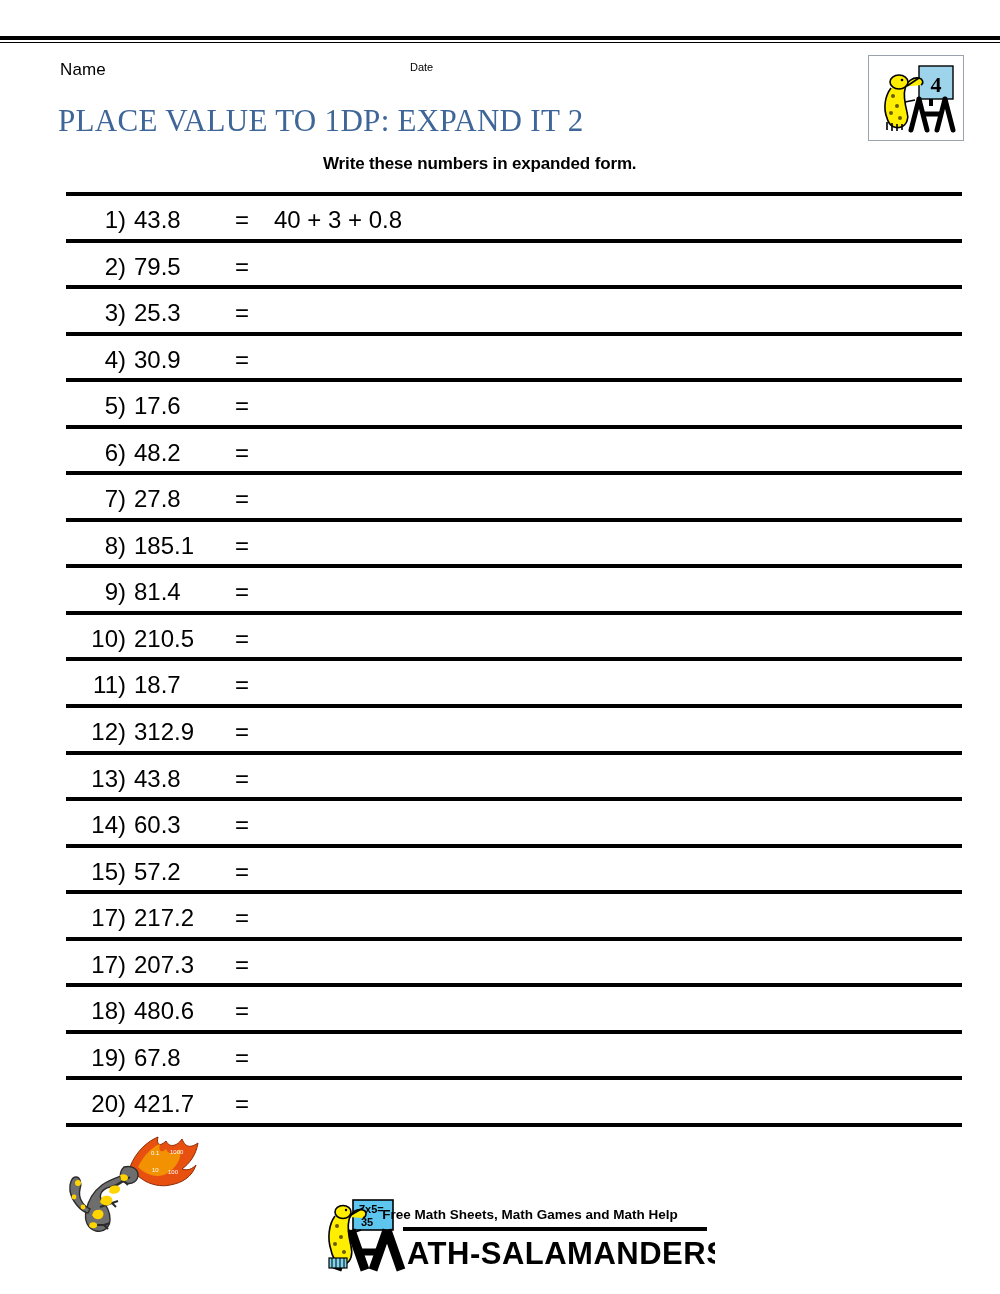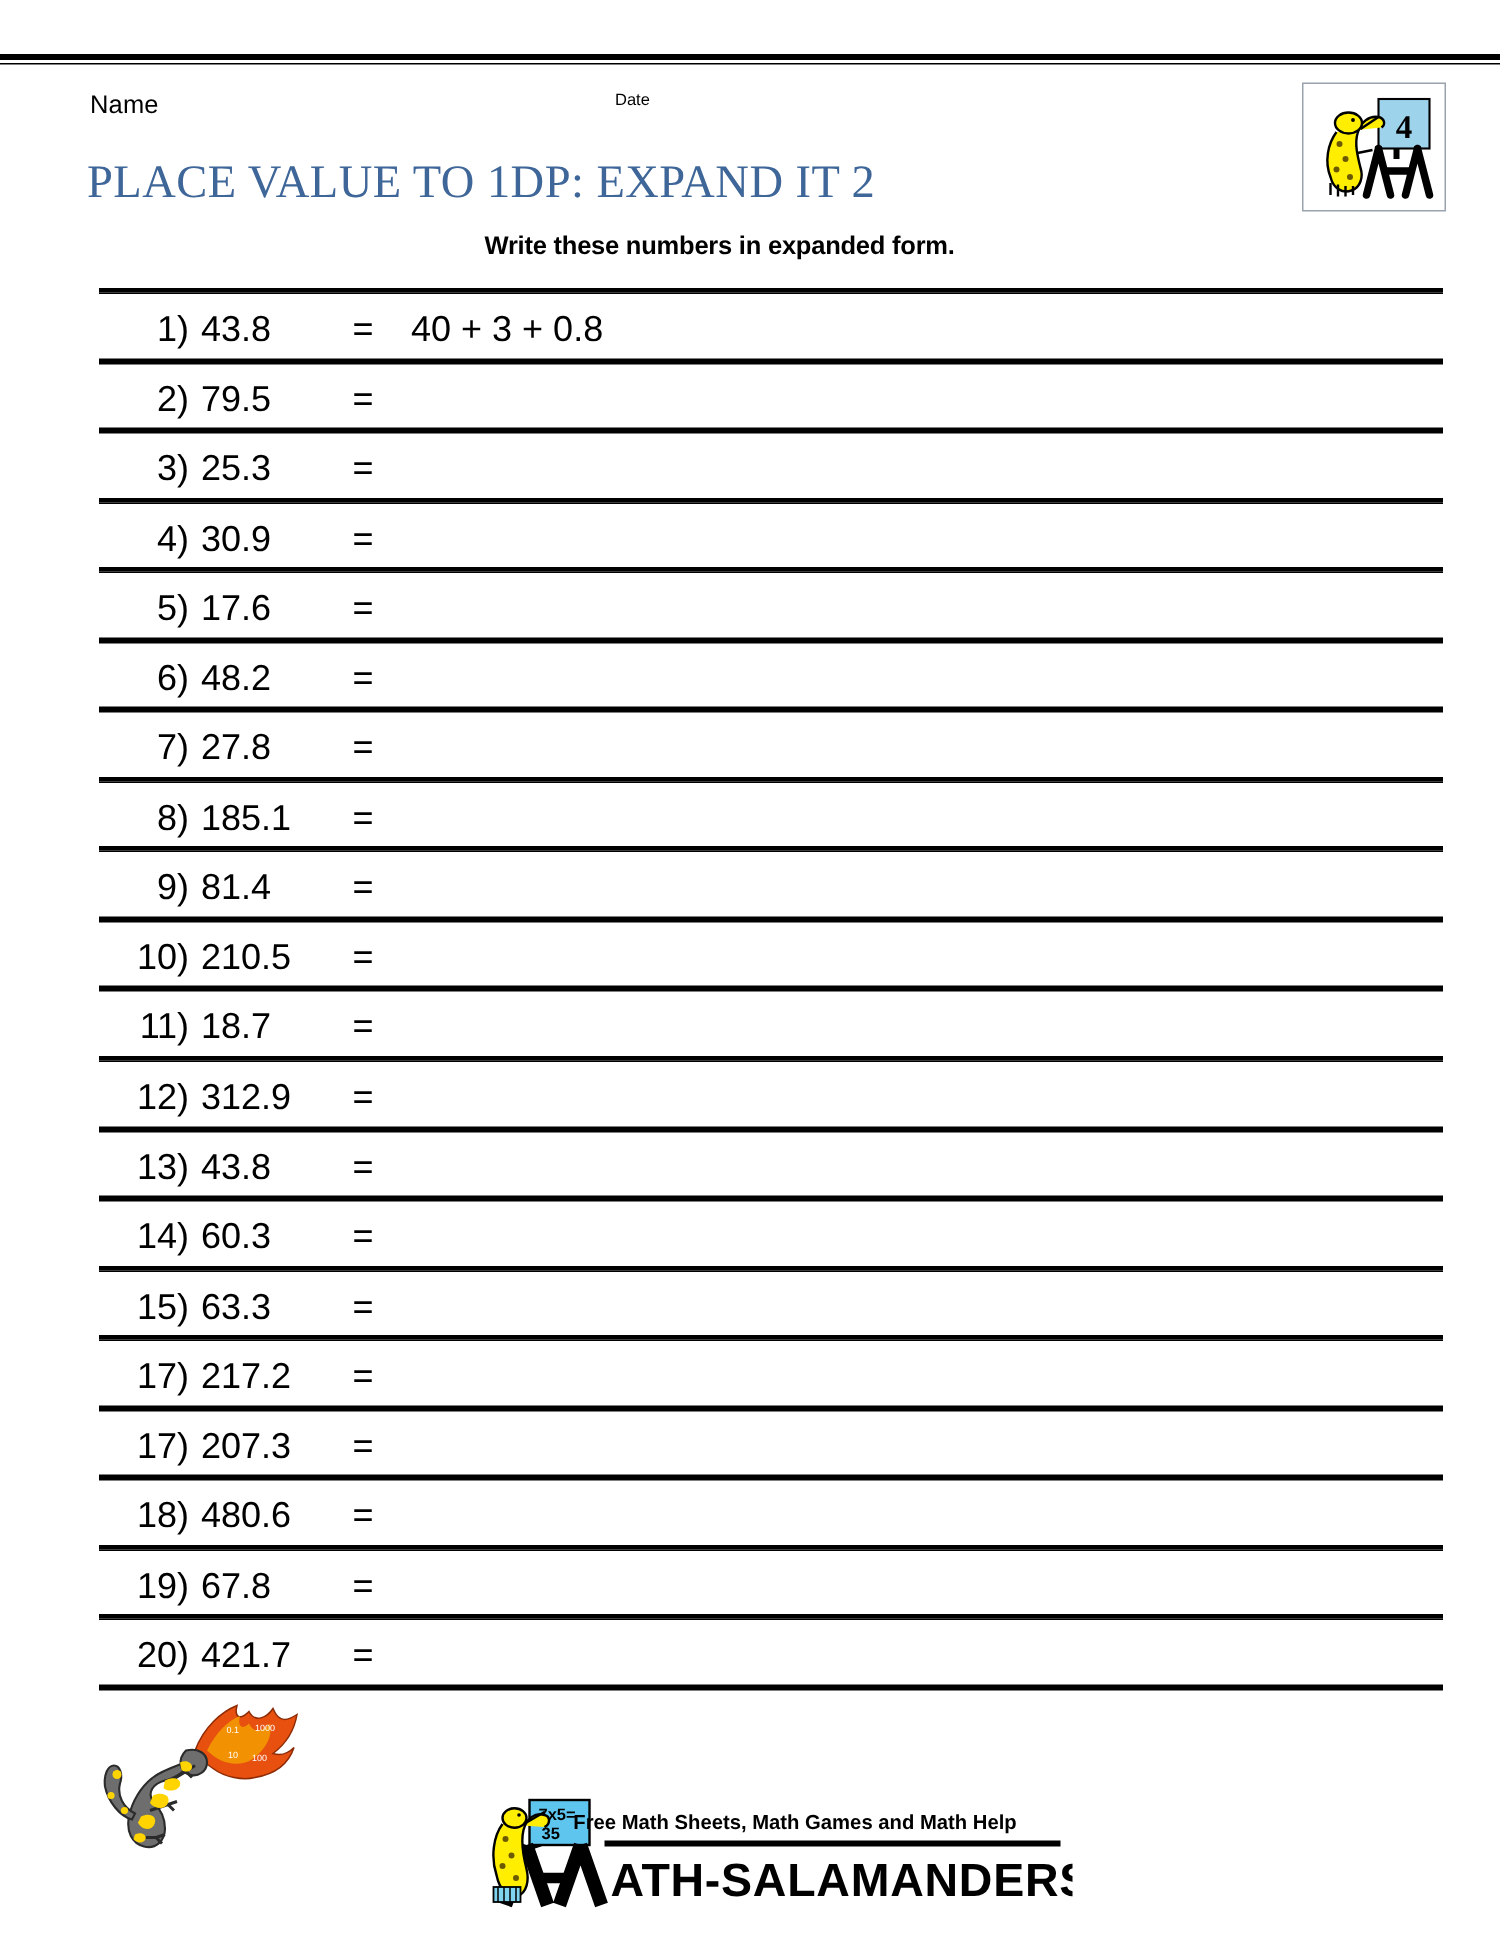--- a/index.html
+++ b/index.html
@@ -279,21 +279,21 @@
       <div class="cell c-answer"></div>
     </div>
     <div class="row">
       <div class="cell c-index">14)</div>
       <div class="cell c-number">60.3</div>
       <div class="cell c-eq">=</div>
       <div class="cell c-answer"></div>
     </div>
     <div class="row">
       <div class="cell c-index">15)</div>
-      <div class="cell c-number">63.3</div>
+      <div class="cell c-number">57.2</div>
       <div class="cell c-eq">=</div>
       <div class="cell c-answer"></div>
     </div>
     <div class="row">
       <div class="cell c-index">17)</div>
       <div class="cell c-number">217.2</div>
       <div class="cell c-eq">=</div>
       <div class="cell c-answer"></div>
     </div>
     <div class="row">

